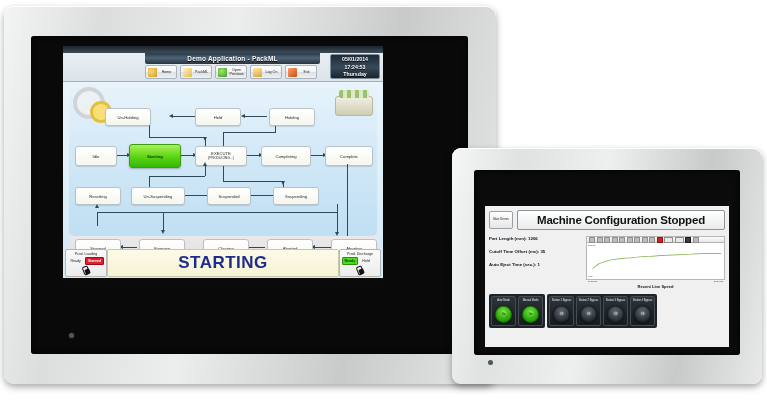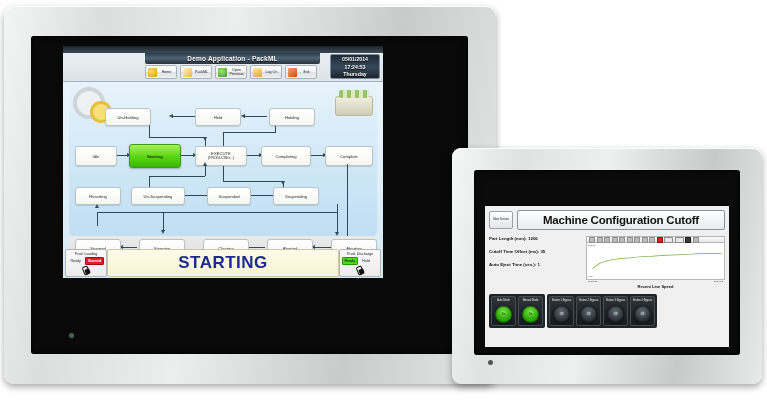--- a/index.html
+++ b/index.html
@@ -358,21 +358,21 @@
     <div id="small-led"></div>
 
     <div id="small-screen">
       <div class="cfg">
 
         <div class="cfg-head">
           <div class="mainbtn">
             <span>Main Screen</span>
           </div>
           <div class="cfg-title">
-            <span>Machine Configuration Cutoff</span>
+            <span>Machine Configuration Stopped</span>
           </div>
         </div>
 
         <div class="cfg-body">
           <div class="params">
             <div class="param">Part Length (mm): 1206</div>
             <div class="param">Cutoff Time Offset (ms): 35</div>
             <div class="param">Auto Eject Time (sec.): 1</div>
           </div>
 

